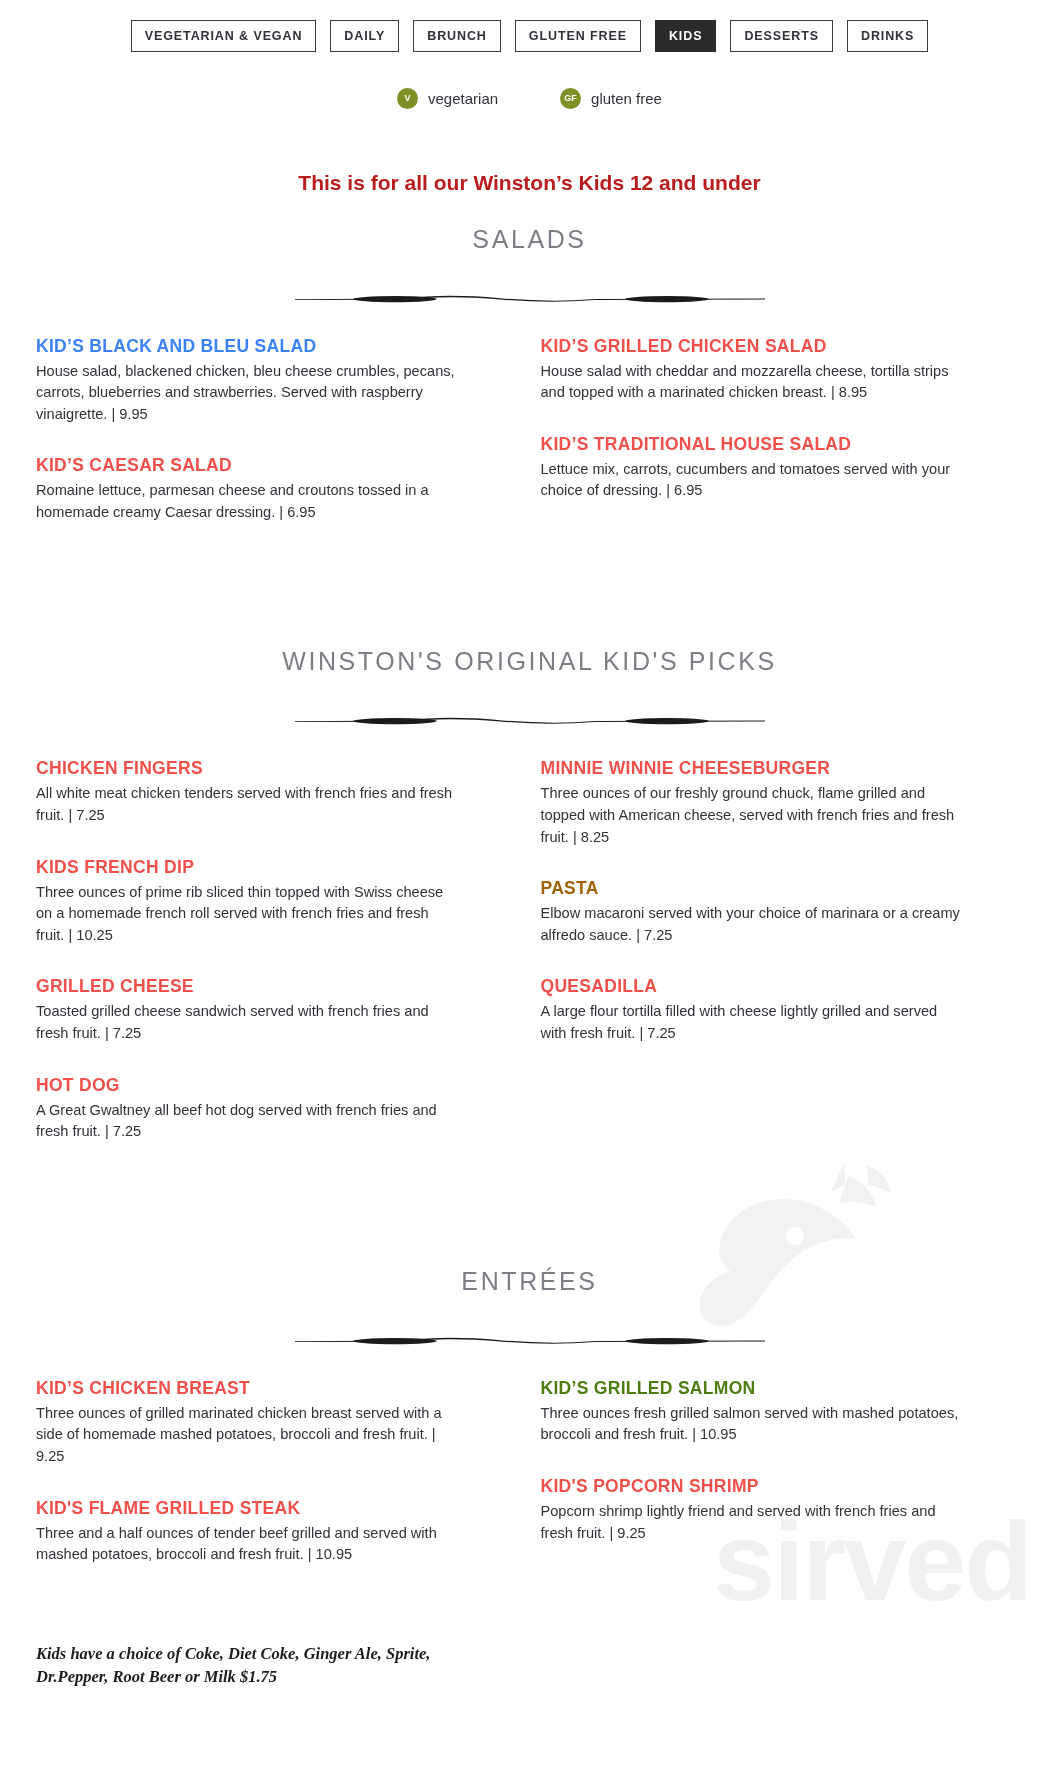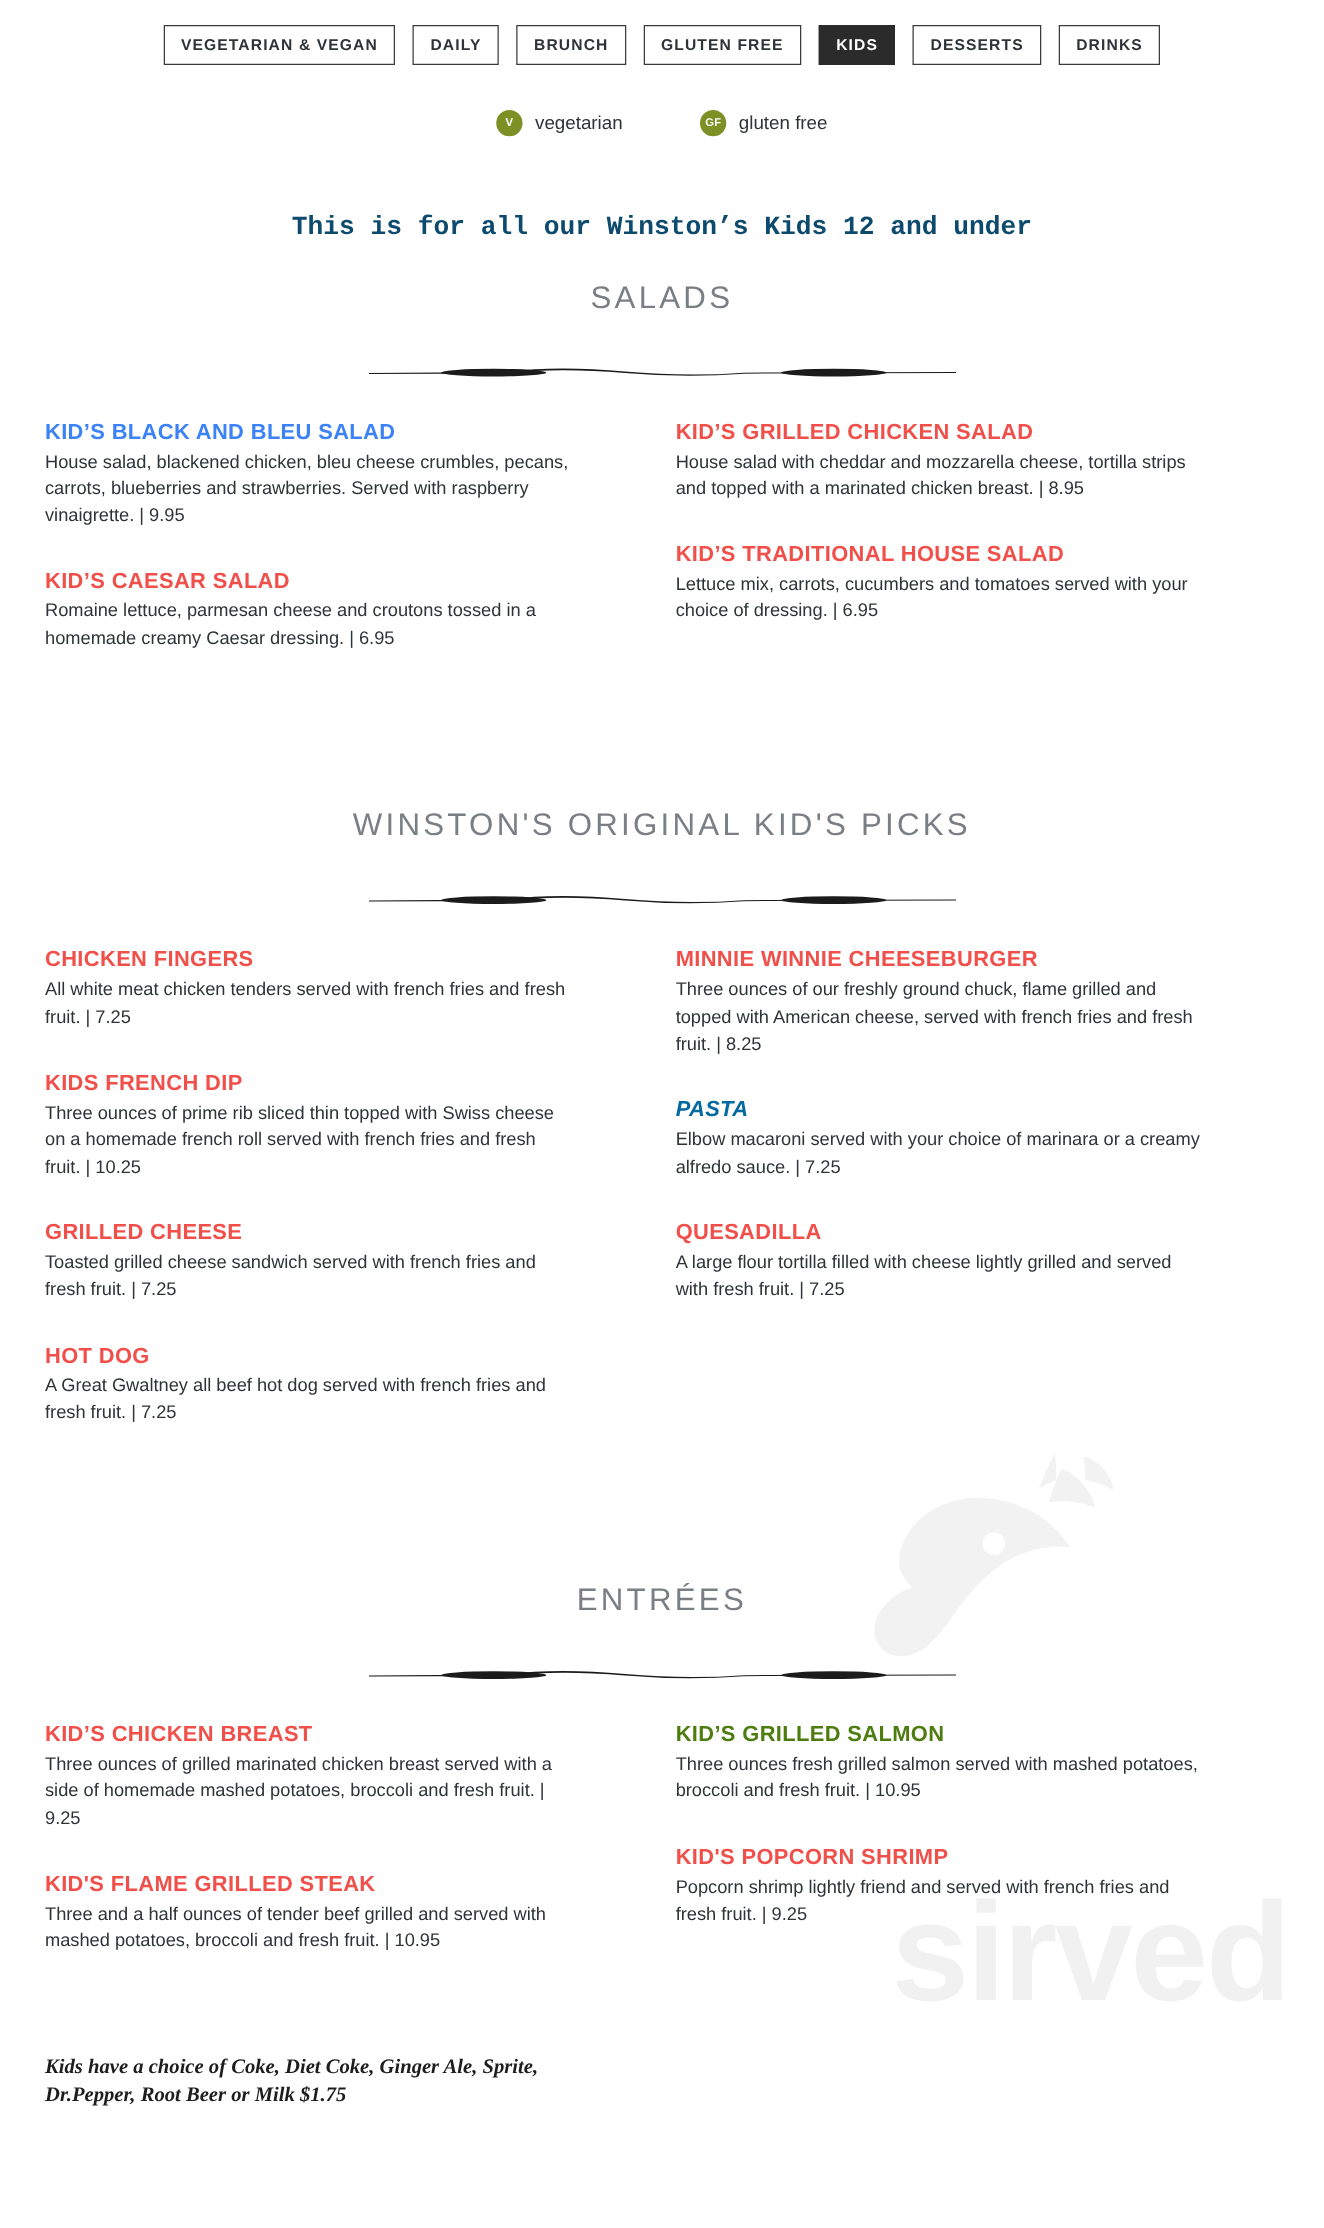--- a/index.html
+++ b/index.html
@@ -72,24 +72,24 @@
     line-height: 1;
   }
   .legend-label {
     font-size: 15px;
     color: #2e3338;
   }
 
   
   .intro {
     text-align: center;
-    font-family: Liberation Mono, monospace;
+    font-family: Liberation Sans, sans-serif;
     font-size: 21px;
     font-weight: 700;
-    color: #0c4a6e;
+    color: #b91c1c;
     margin-top: 62px;
   }
 
   
   .section { margin-top: 30px; }
   .section-title {
     text-align: center;
     font-size: 25px;
     font-weight: 300;
     letter-spacing: 2.6px;
@@ -275,21 +275,21 @@
               <p class="item-name" style="color: rgb(240, 79, 74);">HOT DOG</p>
               <p class="item-desc">A Great Gwaltney all beef hot dog served with french fries and fresh fruit. | 7.25</p>
             </div>
           </div>
           <div class="col">
             <div class="item">
               <p class="item-name" style="color: rgb(240, 79, 74);">MINNIE WINNIE CHEESEBURGER</p>
               <p class="item-desc">Three ounces of our freshly ground chuck, flame grilled and topped with American cheese, served with french fries and fresh fruit. | 8.25</p>
             </div>
             <div class="item">
-              <p class="item-name" style="color: #0369a1; font-style: italic;">PASTA</p>
+              <p class="item-name" style="color: #a16207;">PASTA</p>
               <p class="item-desc">Elbow macaroni served with your choice of marinara or a creamy alfredo sauce. | 7.25</p>
             </div>
             <div class="item">
               <p class="item-name" style="color: rgb(240, 79, 74);">QUESADILLA</p>
               <p class="item-desc">A large flour tortilla filled with cheese lightly grilled and served with fresh fruit. | 7.25</p>
             </div>
           </div>
         </div>
         <div class="spacer-lg"></div>
       </div>

